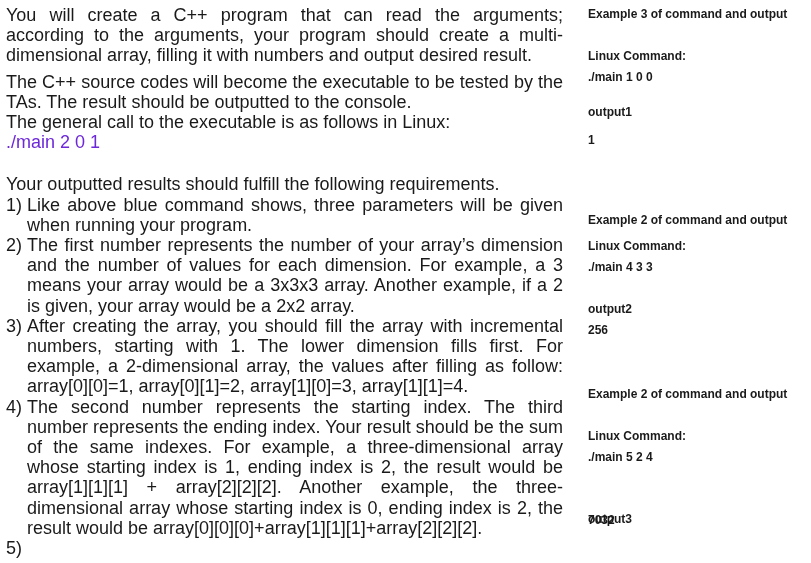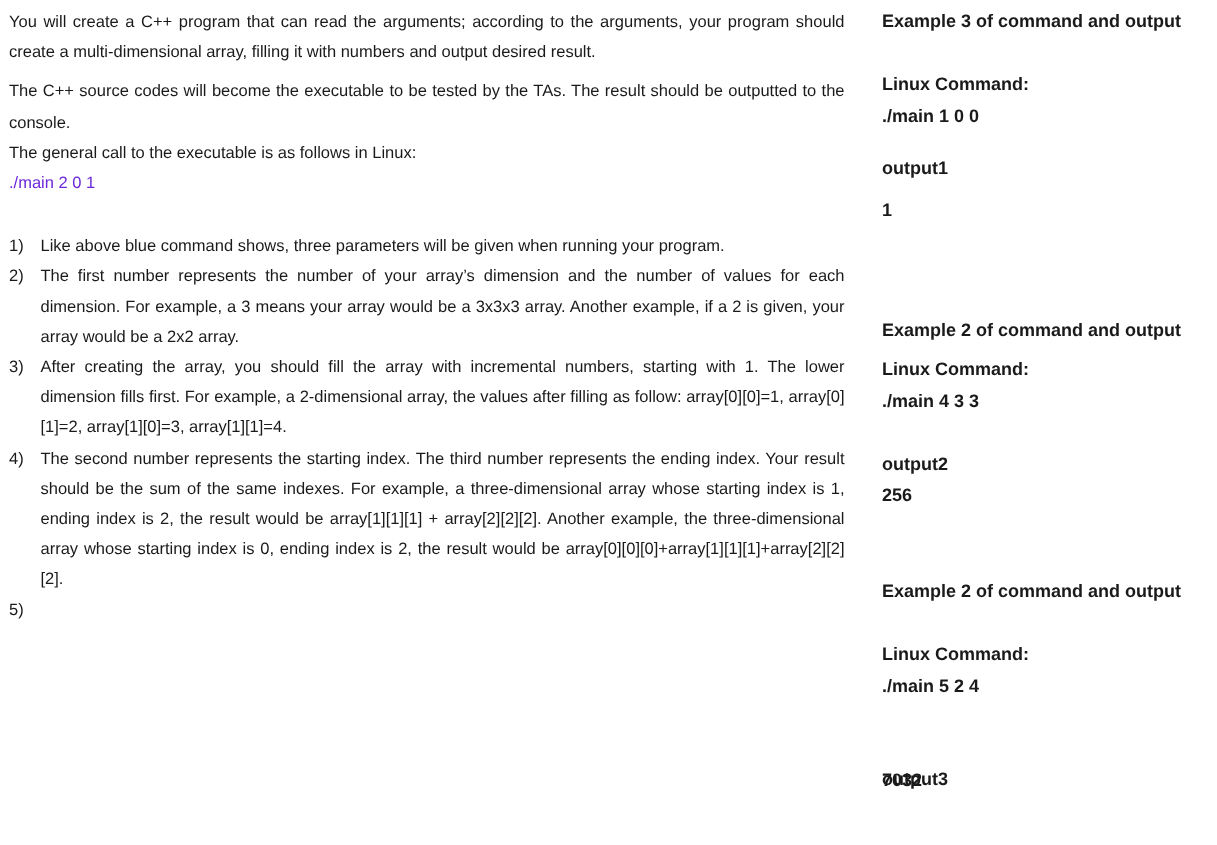--- a/index.html
+++ b/index.html
@@ -2,21 +2,21 @@
 <html><head>
 <meta charset="utf-8">
 <style>
   html, body { margin:0; padding:0; background:#ffffff; }
   body {
     width:811px; height:563px; position:relative; overflow:hidden;
     font-family:"Liberation Sans", sans-serif; color:#1a1a1a;
   }
   .main {
     position:absolute; left:6px; top:5px; width:557px;
-    font-size:11px; line-height:20.2px;
+    font-size:18px; line-height:20.2px;
   }
   .main p { margin:0; text-align:justify; }
   .gap-small { height:6px; }
   .gap-big { height:22px; }
   .cmd { color:#6d28d9; }
   ol.reqs { list-style:none; margin:0; padding:0; }
   ol.reqs li { position:relative; padding-left:21px; text-align:justify; }
   ol.reqs li .num { position:absolute; left:0; top:0; }
   .side {
     position:absolute; left:588px; top:0; width:223px;
@@ -28,20 +28,21 @@
 </head>
 <body>
 
 <div class="main">
   <p>You will create a C++ program that can read the arguments; according to the arguments, your program should create a multi-dimensional array, filling it with numbers and output desired result.</p>
   <div class="gap-small"></div>
   <p>The C++ source codes will become the executable to be tested by the TAs. The result should be outputted to the console.</p>
   <p>The general call to the executable is as follows in Linux:</p>
   <p class="cmd">./main 2  0 1</p>
   <div class="gap-big"></div>
+  <p>Your outputted results should fulfill the following requirements.</p>
   <ol class="reqs">
     <li><span class="num">1)</span><span>Like above blue command shows, three parameters will be given when running your program.</span></li>
     <li><span class="num">2)</span><span>The first number represents the number of your array’s dimension and the number of values for each dimension. For example, a 3 means your array would be a 3x3x3 array. Another example, if a 2 is given, your array would be a 2x2 array.</span></li>
     <li><span class="num">3)</span><span>After creating the array, you should fill the array with incremental numbers, starting with 1. The lower dimension fills first. For example, a 2-dimensional array, the values after filling as follow: array[0][0]=1, array[0][1]=2, array[1][0]=3, array[1][1]=4.</span></li>
     <li><span class="num">4)</span><span>The second number represents the starting index. The third number represents the ending index.  Your result should be the sum of the same indexes.  For example, a three-dimensional array whose starting index is 1, ending index is 2, the result would be array[1][1][1] + array[2][2][2]. Another example, the three-dimensional array whose starting index is 0, ending index is 2, the result would be array[0][0][0]+array[1][1][1]+array[2][2][2].</span></li>
     <li><span class="num">5)</span></li>
   </ol>
 </div>
 
 <div class="side">

